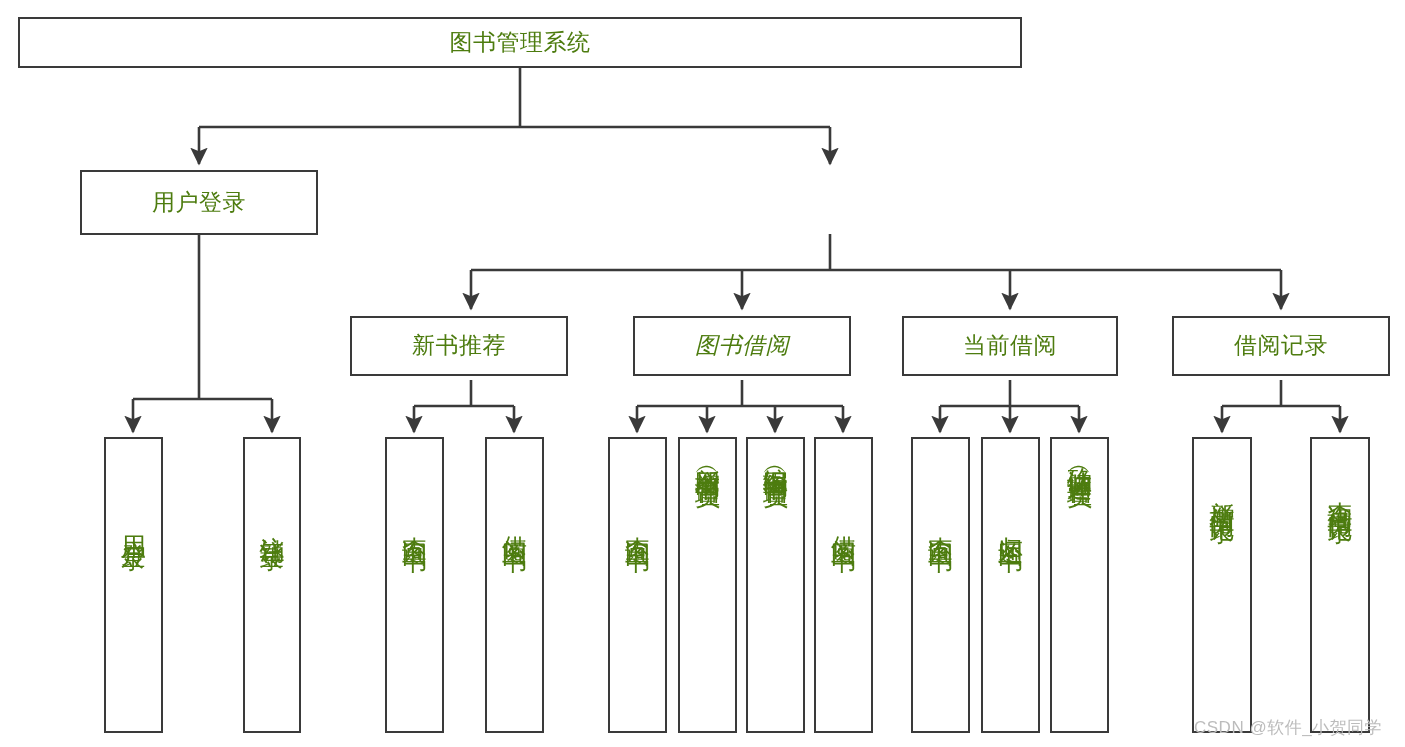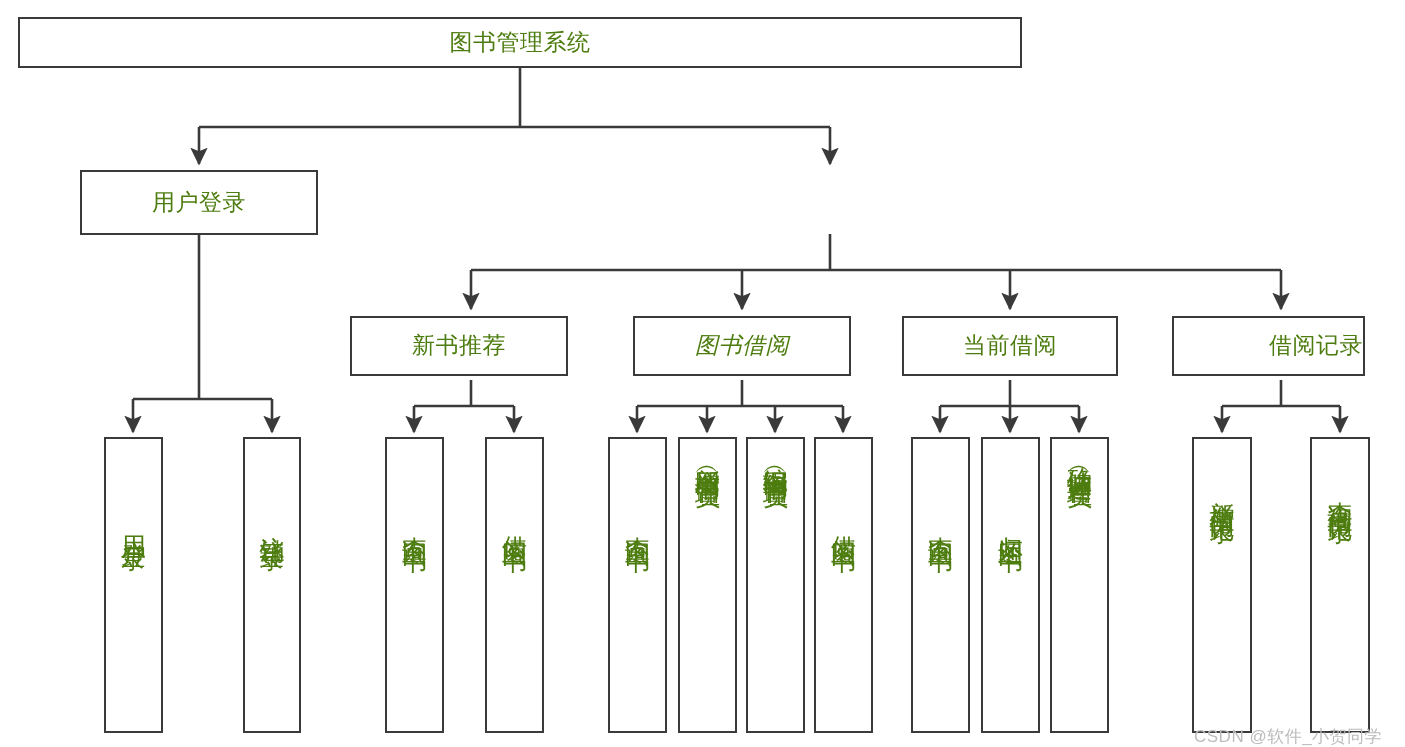--- a/index.html
+++ b/index.html
@@ -63,21 +63,20 @@
     font-size: 25px;
     letter-spacing: 2.5px;
   }
   .watermark {
     position: absolute;
     color: #bcbcbc;
     font-size: 17px;
     letter-spacing: 0.5px;
     white-space: nowrap;
     user-select: none;
-    margin-top: 9px;
   }
 </style>
 </head>
 <body>
 
 <div id="canvas">
 
   <svg id="wires" viewBox="0 0 1405 747">
     <defs>
       <marker id="arrow" viewBox="0 0 12 12" refX="10.5" refY="6" markerWidth="7.2" markerHeight="7.2" orient="auto-start-reverse">
@@ -138,21 +137,21 @@
 
   <div class="node horiz" style="left:350px; top:316px; width:218px; height:60px;">
     <span class="label">新书推荐</span>
   </div>
   <div class="node horiz" style="left:633px; top:316px; width:218px; height:60px;font-style:italic;">
     <span class="label">图书借阅</span>
   </div>
   <div class="node horiz" style="left:902px; top:316px; width:216px; height:60px;">
     <span class="label">当前借阅</span>
   </div>
-  <div class="node horiz" style="left:1172px; top:316px; width:193px; height:60px;justify-content:flex-end;">
+  <div class="node horiz" style="left:1172px; top:316px; width:218px; height:60px;">
     <span class="label">借阅记录</span>
   </div>
 
   <div class="node vert" style="left:104px; top:437px; width:59px; height:296px; padding-top:77px;">
     <span class="label">用户登录</span>
   </div>
   <div class="node vert" style="left:243px; top:437px; width:58px; height:296px; padding-top:77px;">
     <span class="label">注销登录</span>
   </div>
 

